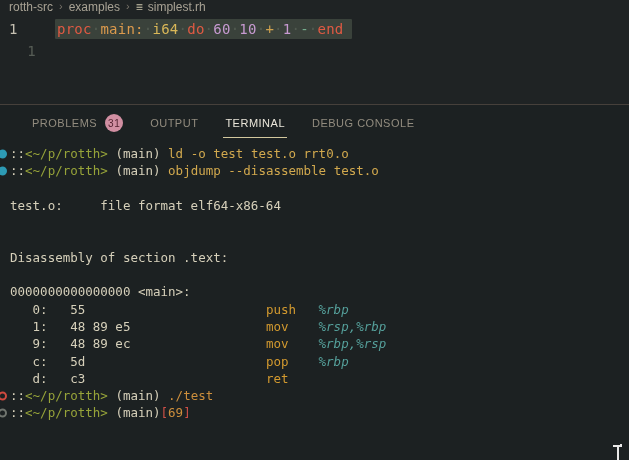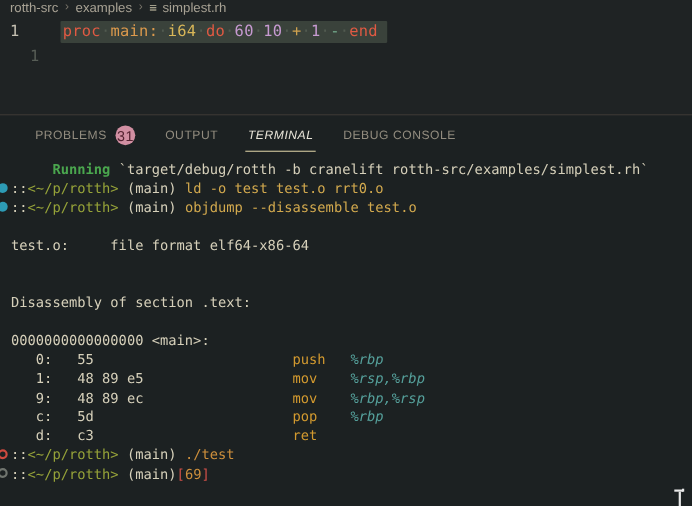--- a/index.html
+++ b/index.html
@@ -25,25 +25,25 @@
   .tk-num{color:var(--number-purple);} .tk-opg{color:var(--op-gold);} .tk-opt{color:var(--op-teal);}
   .tk-ws{color:var(--ws-dot);}
 
   .divider{position:absolute;top:104px;left:0;right:0;height:1px;background:var(--divider);}
 
   
   .panel{position:absolute;top:105px;left:0;right:0;bottom:0;background:var(--panel-bg);}
   .tabs{height:36px;display:flex;padding-left:32px;gap:27px;
     font-family:"Liberation Sans",sans-serif;font-size:11px;letter-spacing:.5px;}
   .tab{display:flex;align-items:center;height:100%;color:var(--tab-fg);position:relative;cursor:pointer;}
-  .tab.active{color:var(--tab-active-fg);font-style:italic;}
+  .tab.active{color:var(--tab-active-fg);}
   .tab.active::after{content:"";position:absolute;left:-2px;right:-2px;bottom:3px;height:1px;
     background:var(--tab-underline);}
   .badge{margin-left:8px;min-width:18px;height:18px;border-radius:50%;background:var(--badge-bg);
-    color:var(--badge-fg);display:inline-flex;align-items:center;justify-content:center;font-size:13px;}
+    color:var(--badge-fg);display:inline-flex;align-items:center;justify-content:center;font-size:10px;}
 
   
   .terminal{margin-top:4px;padding-left:10px;font-size:12.5px;color:var(--term-fg);}
   .term-line{height:17.3px;line-height:17.3px;white-space:pre;position:relative;}
   .deco{position:absolute;left:-12px;top:50%;transform:translateY(-50%);width:9px;height:9px;
     border-radius:50%;}
   .deco-blue{background:var(--deco-blue);}
   .deco-red{border:2px solid var(--deco-red);}
   .deco-gray{border:2px solid var(--deco-gray);}
   .c-fg{color:var(--term-fg);}
@@ -92,21 +92,20 @@
       <span>OUTPUT</span>
     </div>
     <div class="tab active">
       <span>TERMINAL</span>
     </div>
     <div class="tab">
       <span>DEBUG CONSOLE</span>
     </div>
   </div>
   <div class="terminal" id="terminal">
-      <div class="term-line"><span class="c-fg">     </span><span class="c-grn">Running</span><span class="c-fg"> `target/debug/rotth -b cranelift rotth-src/examples/simplest.rh`</span></div>
       <div class="term-line"><span class="deco deco-blue"></span><span class="c-fg">::</span><span class="c-olv">&lt;~/p/rotth&gt;</span><span class="c-fg"> (main) </span><span class="c-cmd">ld -o </span><span class="c-cmd u">test</span><span class="c-fg"> </span><span class="c-cmd u">test.o</span><span class="c-fg"> </span><span class="c-cmd u">rrt0.o</span></div>
       <div class="term-line"><span class="deco deco-blue"></span><span class="c-fg">::</span><span class="c-olv">&lt;~/p/rotth&gt;</span><span class="c-fg"> (main) </span><span class="c-cmd">objdump --disassemble </span><span class="c-cmd u">test.o</span></div>
       <div class="term-line"></div>
       <div class="term-line"><span class="c-fg">test.o:     file format elf64-x86-64</span></div>
       <div class="term-line"></div>
       <div class="term-line"></div>
       <div class="term-line"><span class="c-fg">Disassembly of section .text:</span></div>
       <div class="term-line"></div>
       <div class="term-line"><span class="c-fg">0000000000000000 &lt;main&gt;:</span></div>
       <div class="term-line"><span class="c-fg">   0:   55                        </span><span class="c-mn">push</span><span class="c-fg">   </span><span class="c-reg">%rbp</span></div>

